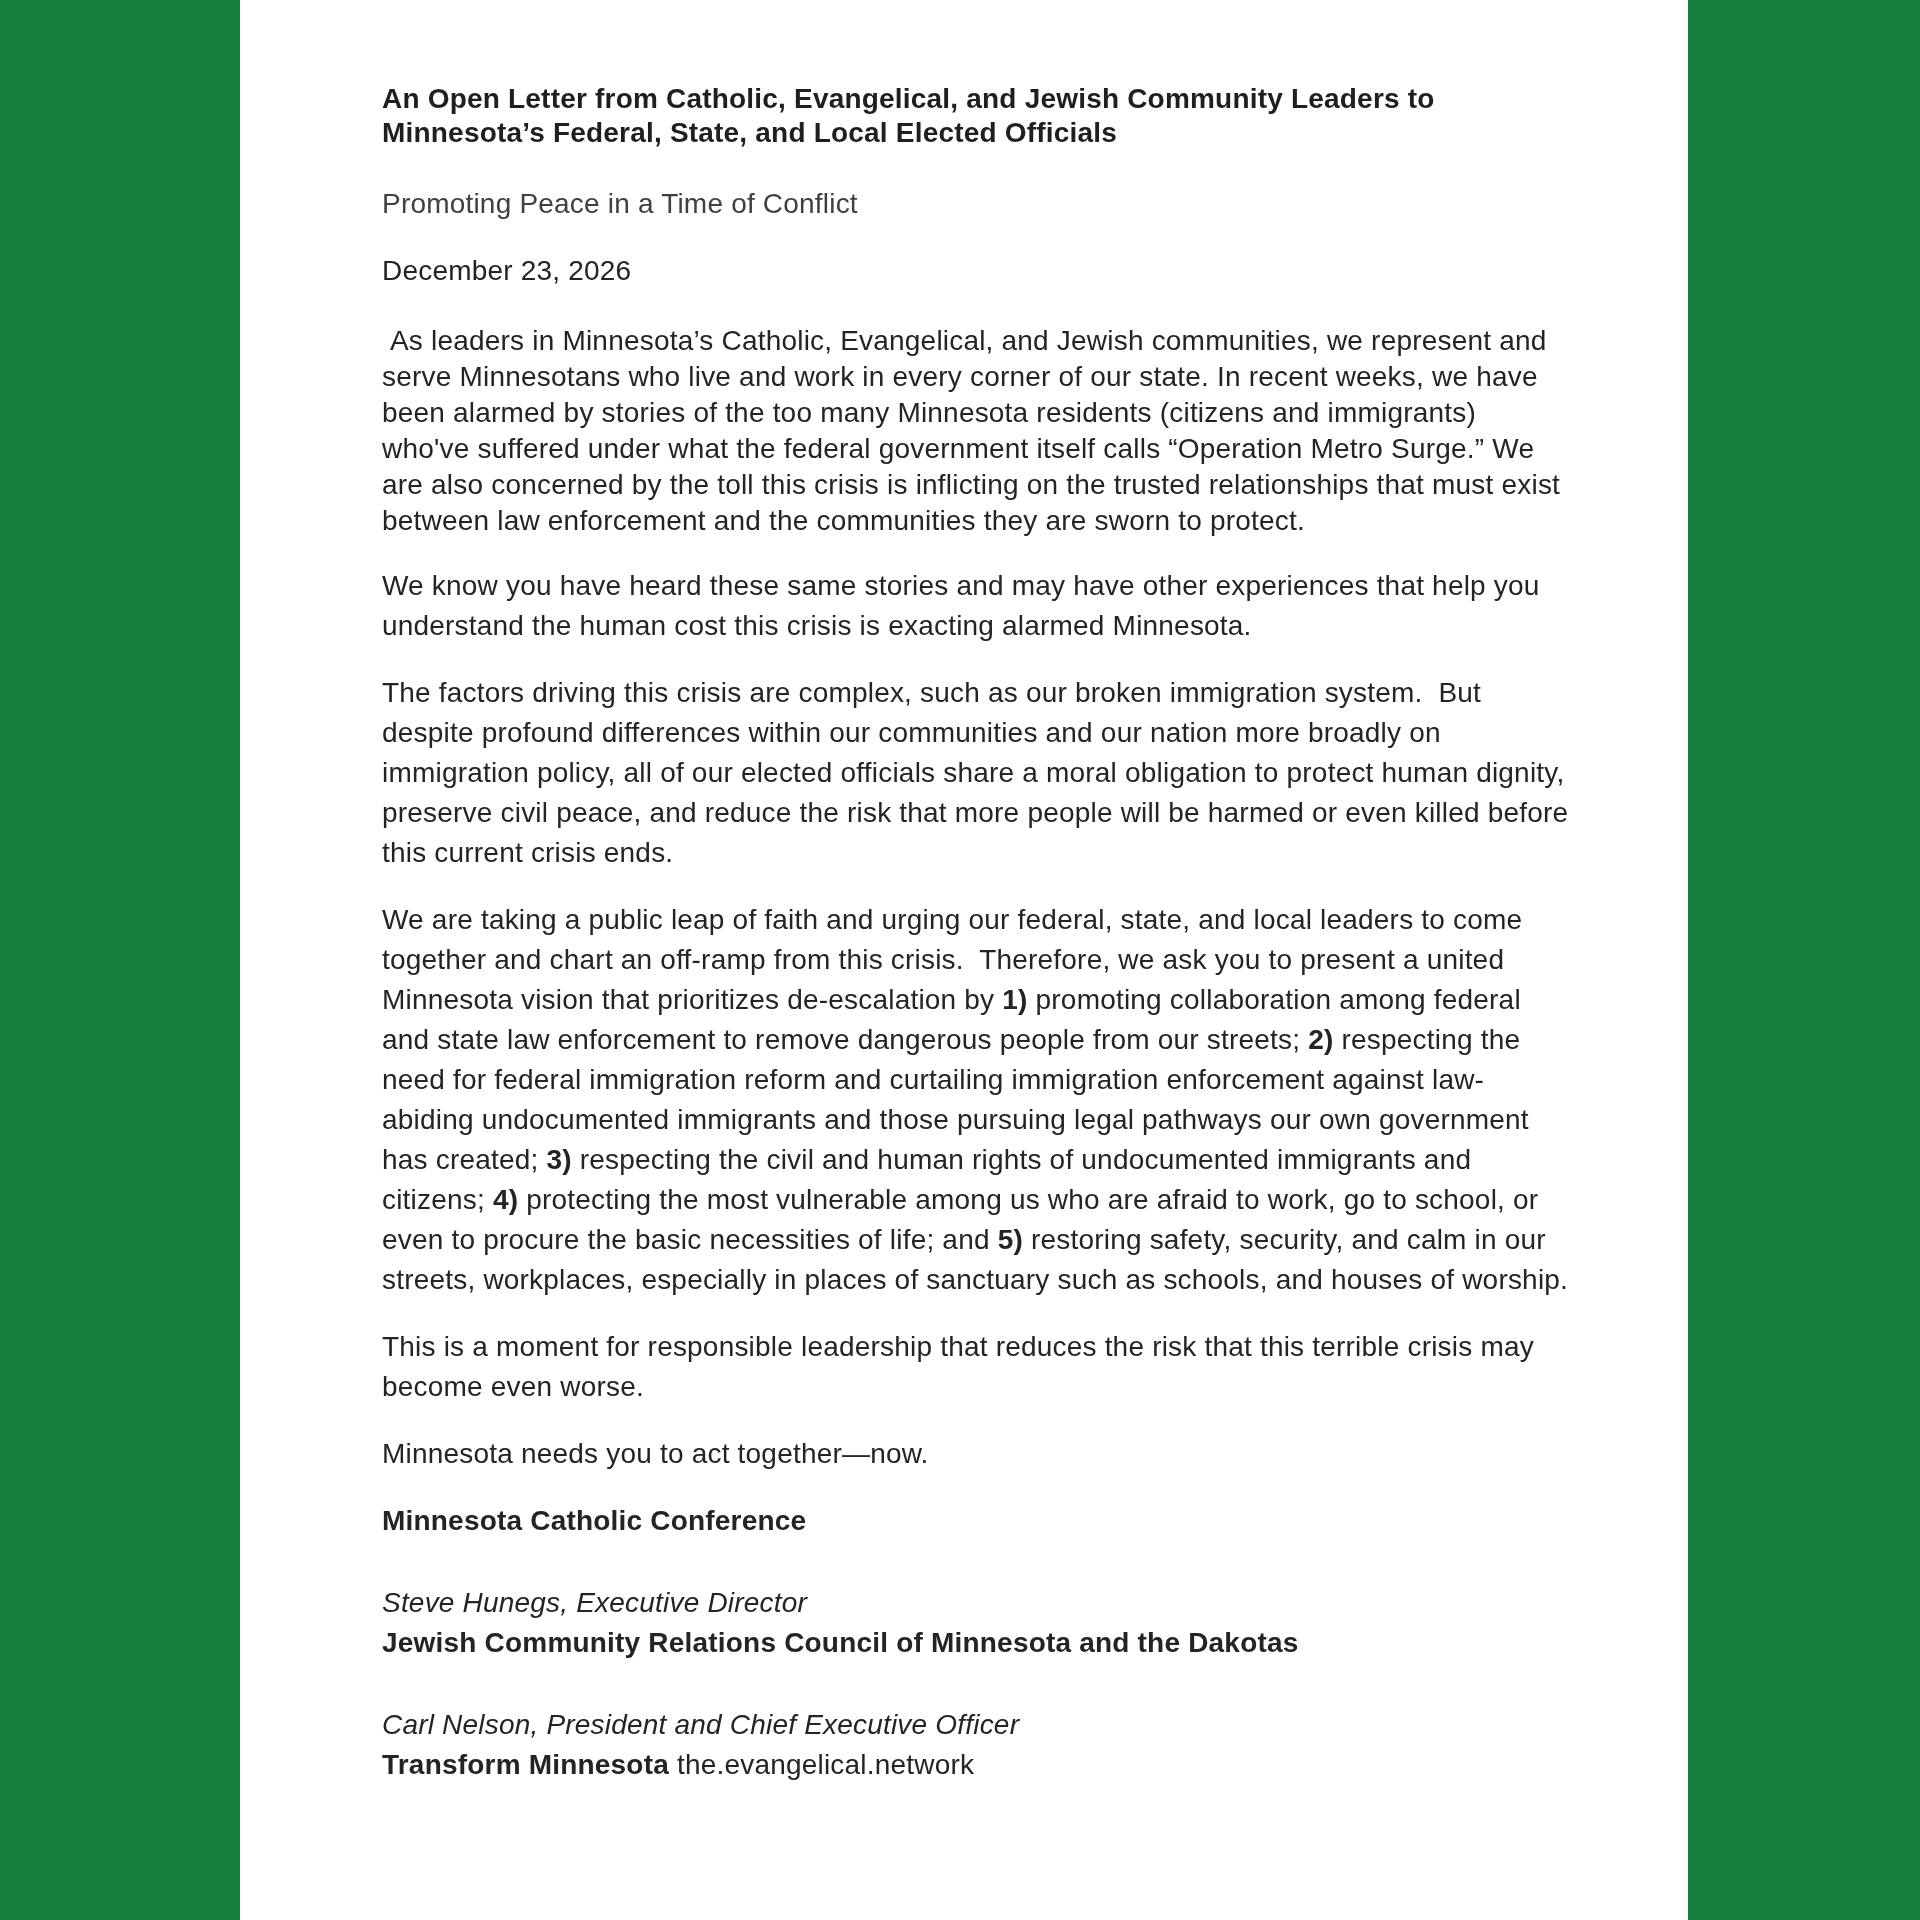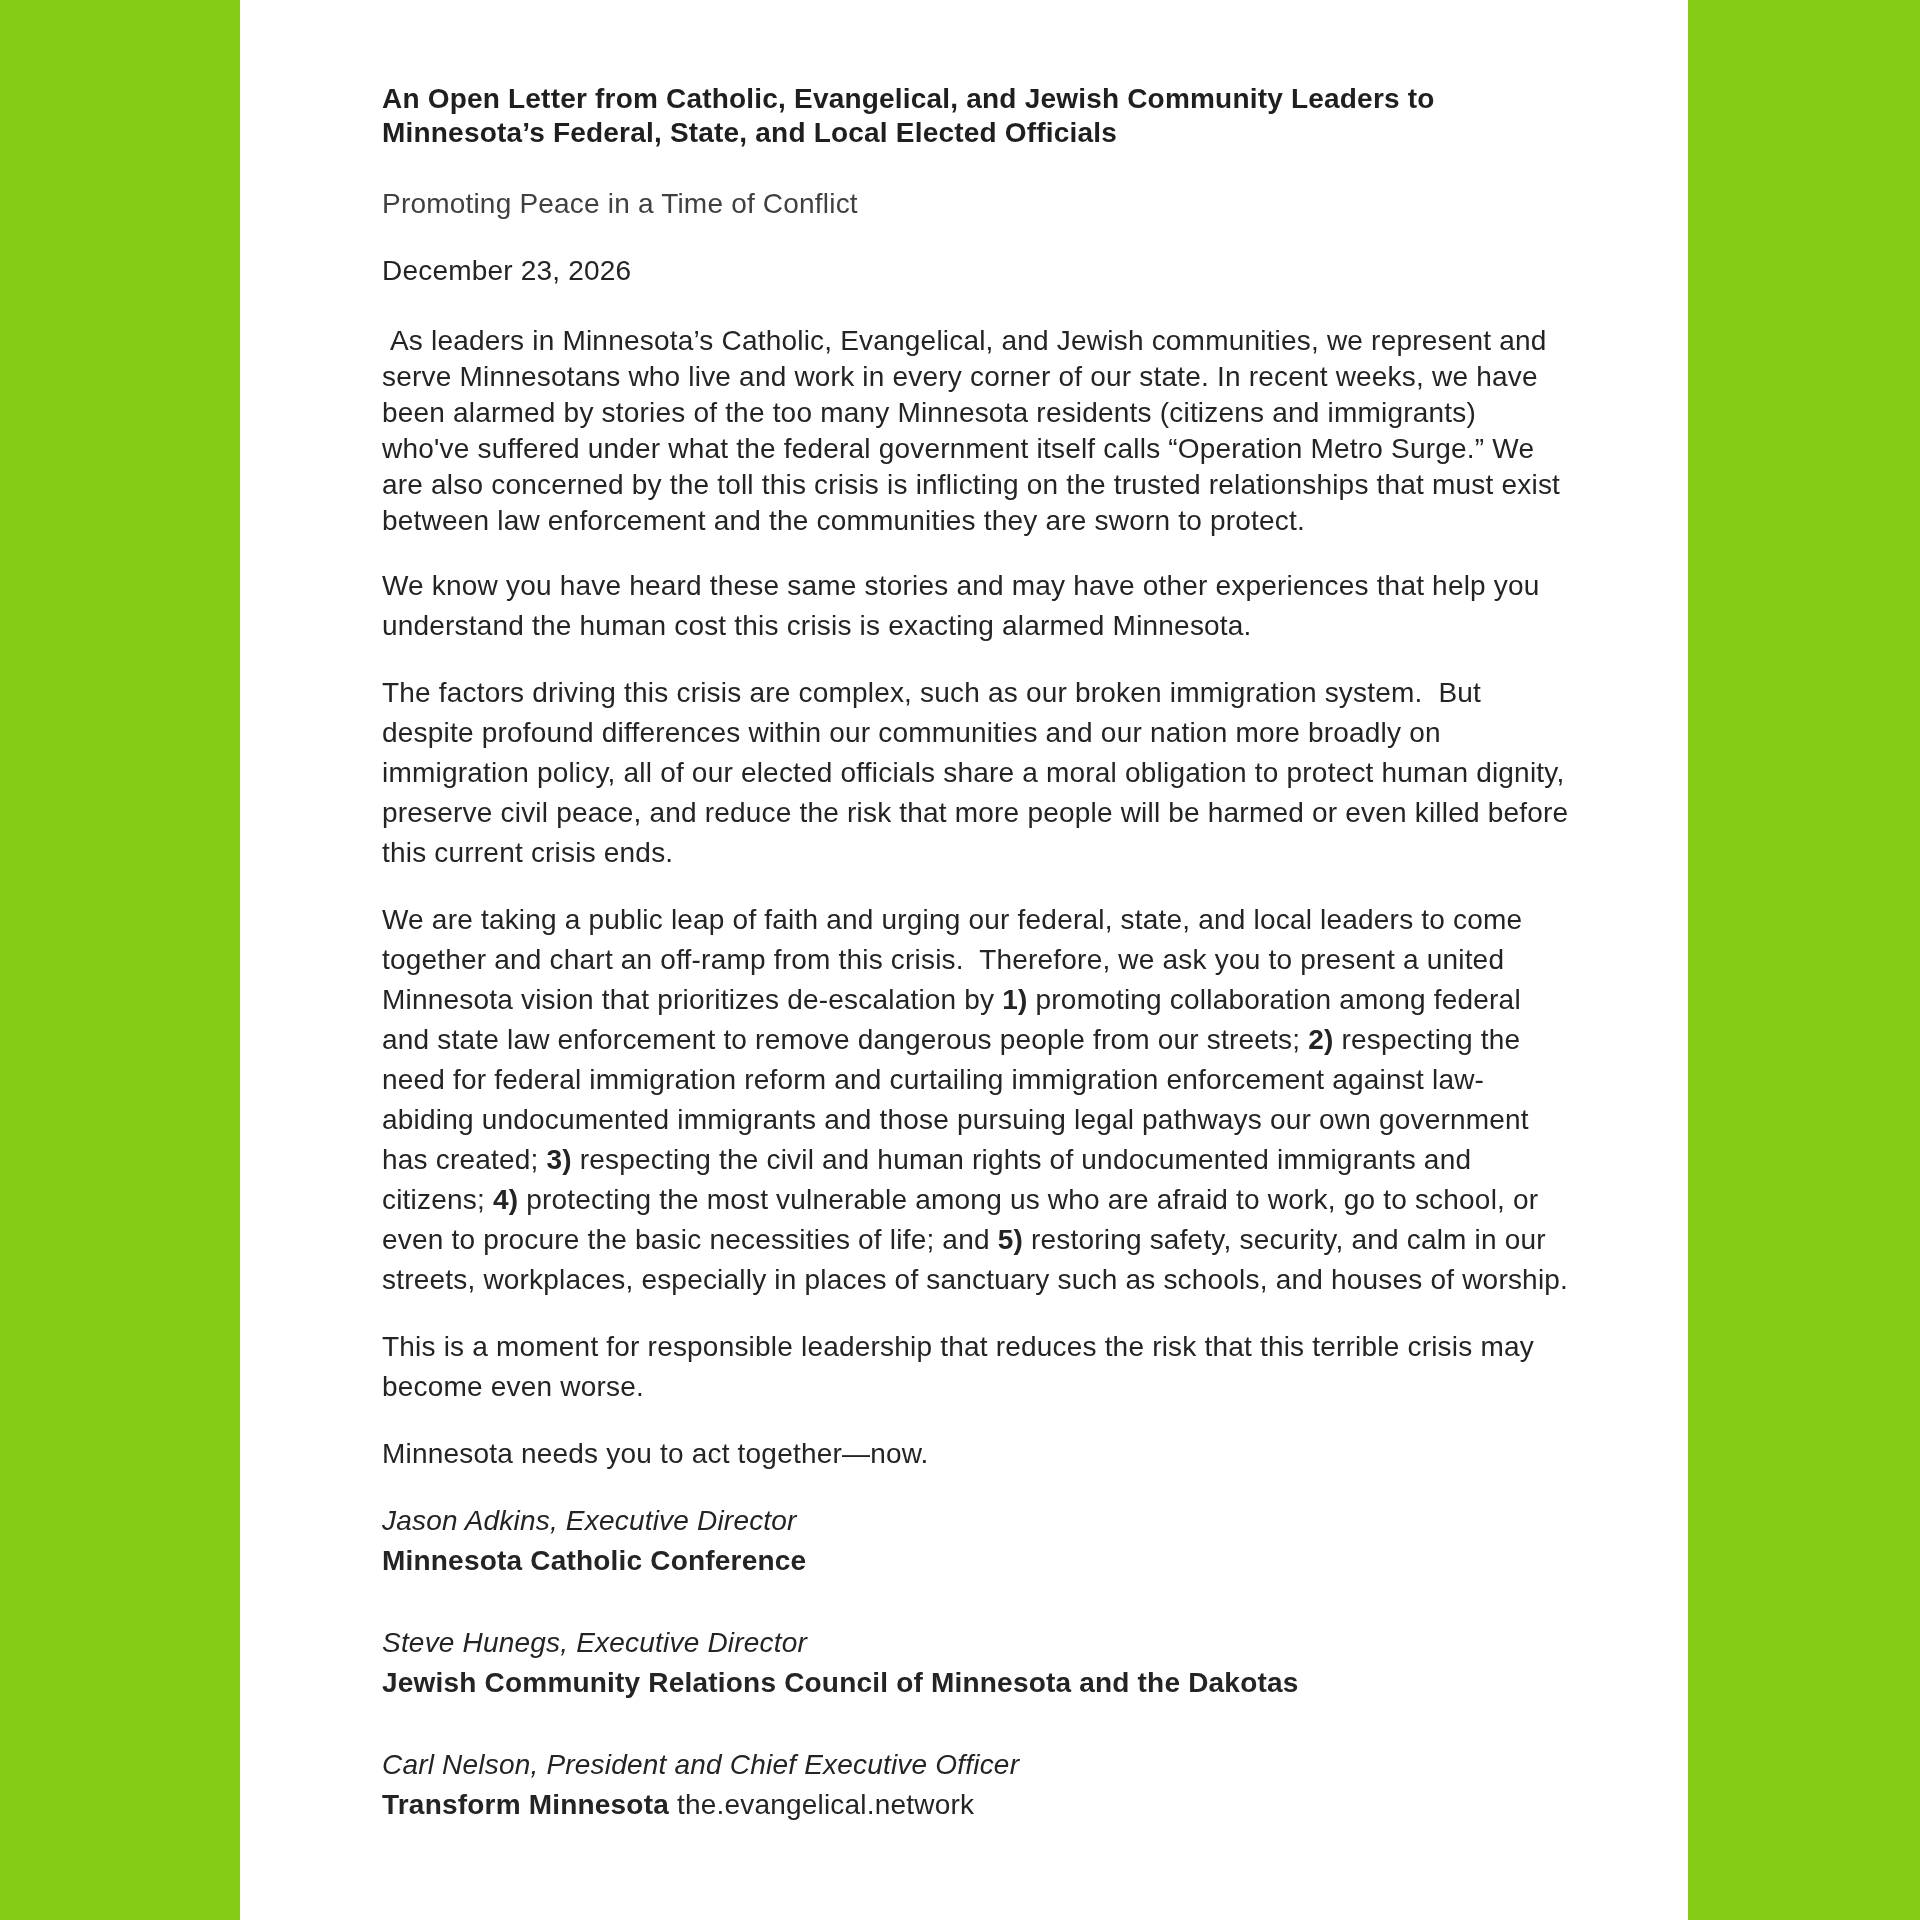--- a/index.html
+++ b/index.html
@@ -4,21 +4,21 @@
 <style>
   html, body {
     margin: 0;
     padding: 0;
     background: #788136;
   }
   .viewport {
     position: relative;
     width: 1920px;
     height: 1920px;
-    background: #84cc16;
+    background: #15803d;
     overflow: hidden;
     font-family: "Liberation Sans", "DejaVu Sans", sans-serif;
   }
   .paper {
     position: absolute;
     left: 240px;
     top: 0;
     width: 1448px;
     height: 1920px;
     background: #ffffff;
@@ -93,21 +93,20 @@
 
       <p class="body-par"><span>We are taking a public leap of faith and urging our federal, state, and local leaders to come together and chart an off-ramp from this crisis.&nbsp; Therefore, we ask you to present a united Minnesota vision that prioritizes de-escalation by </span><span class="b">1)</span><span> promoting collaboration among federal and state law enforcement to remove dangerous people from our streets; </span><span class="b">2)</span><span> respecting the need for federal immigration reform and curtailing immigration enforcement against law-abiding undocumented immigrants and those pursuing legal pathways our own government has created; </span><span class="b">3)</span><span> respecting the civil and human rights of undocumented immigrants and citizens; </span><span class="b">4)</span><span> protecting the most vulnerable among us who are afraid to work, go to school, or even to procure the basic necessities of life; and </span><span class="b">5)</span><span> restoring safety, security, and calm in our streets, workplaces, especially in places of sanctuary such as schools, and houses of worship.</span></p>
 
       <p class="body-par">This is a moment for responsible leadership that reduces the risk that this terrible crisis may become even worse.</p>
 
       <p class="body-par">Minnesota needs you to act together—now.</p>
 
       <div class="signatures">
 
         <div class="sig">
-          <div class="sig-name">Jason Adkins, Executive Director</div>
           <div class="sig-org">Minnesota Catholic Conference</div>
         </div>
 
         <div class="sig">
           <div class="sig-name">Steve Hunegs, Executive Director</div>
           <div class="sig-org">Jewish Community Relations Council of Minnesota and the Dakotas</div>
         </div>
 
         <div class="sig">
           <div class="sig-name">Carl Nelson, President and Chief Executive Officer</div>

